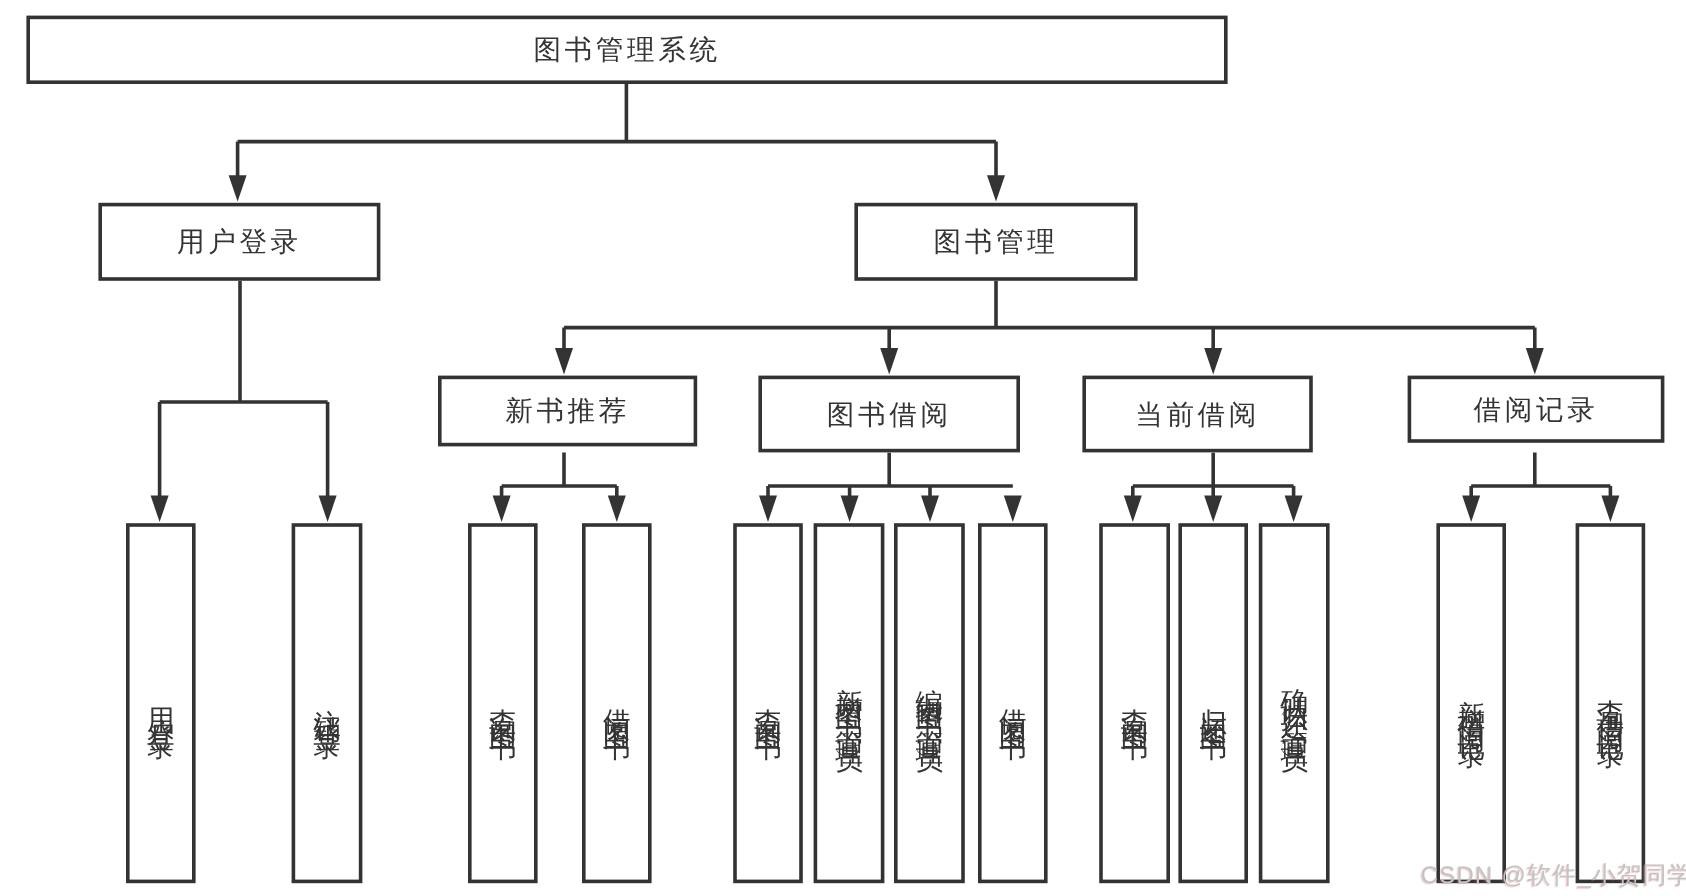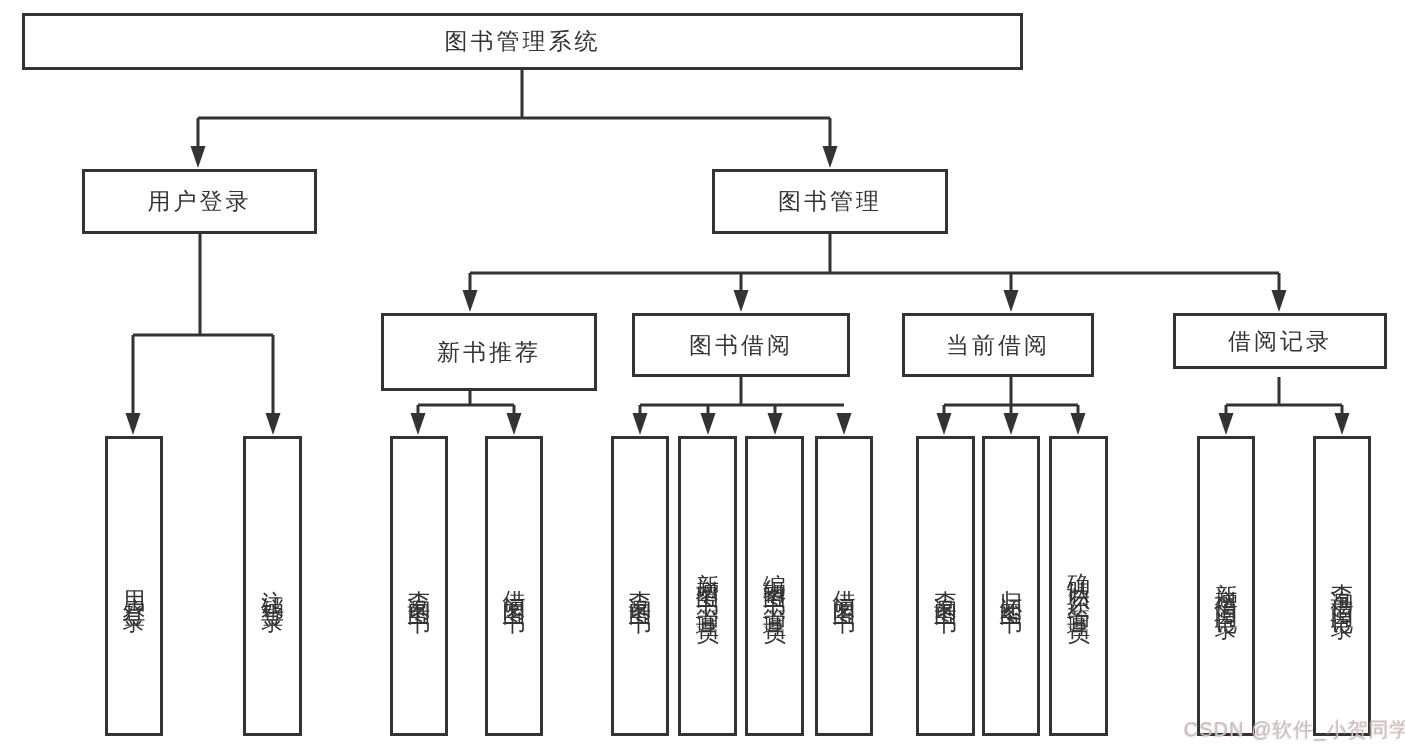--- a/index.html
+++ b/index.html
@@ -80,21 +80,21 @@
         <polygon points="1218.5,413 1233.5,413 1226,435"></polygon>
         <polygon points="1334.5,413 1349.5,413 1342,435"></polygon>
       </g>
   </svg>
 
   <div class="node h-node" style="left:22px;top:13px;width:1001px;height:57px">图书管理系统</div>
 
   <div class="node h-node" style="left:82px;top:169px;width:235px;height:65px">用户登录</div>
   <div class="node h-node" style="left:712px;top:169px;width:236px;height:65px">图书管理</div>
 
-  <div class="node h-node" style="left:381px;top:313px;width:216px;height:78px">新书推荐</div>
+  <div class="node h-node" style="left:365px;top:313px;width:216px;height:59px">新书推荐</div>
   <div class="node h-node" style="left:632px;top:313px;width:218px;height:64px">图书借阅</div>
   <div class="node h-node" style="left:902px;top:313px;width:192px;height:64px">当前借阅</div>
   <div class="node h-node" style="left:1173px;top:313px;width:214px;height:56px">借阅记录</div>
 
   <div class="node v-node" style="left:105px;top:436px;width:58px;height:300px">用户登录</div>
   <div class="node v-node" style="left:243px;top:436px;width:59px;height:300px">注销登录</div>
 
   <div class="node v-node" style="left:390px;top:436px;width:58px;height:300px">查询图书</div>
   <div class="node v-node" style="left:485px;top:436px;width:58px;height:300px">借阅图书</div>
 

